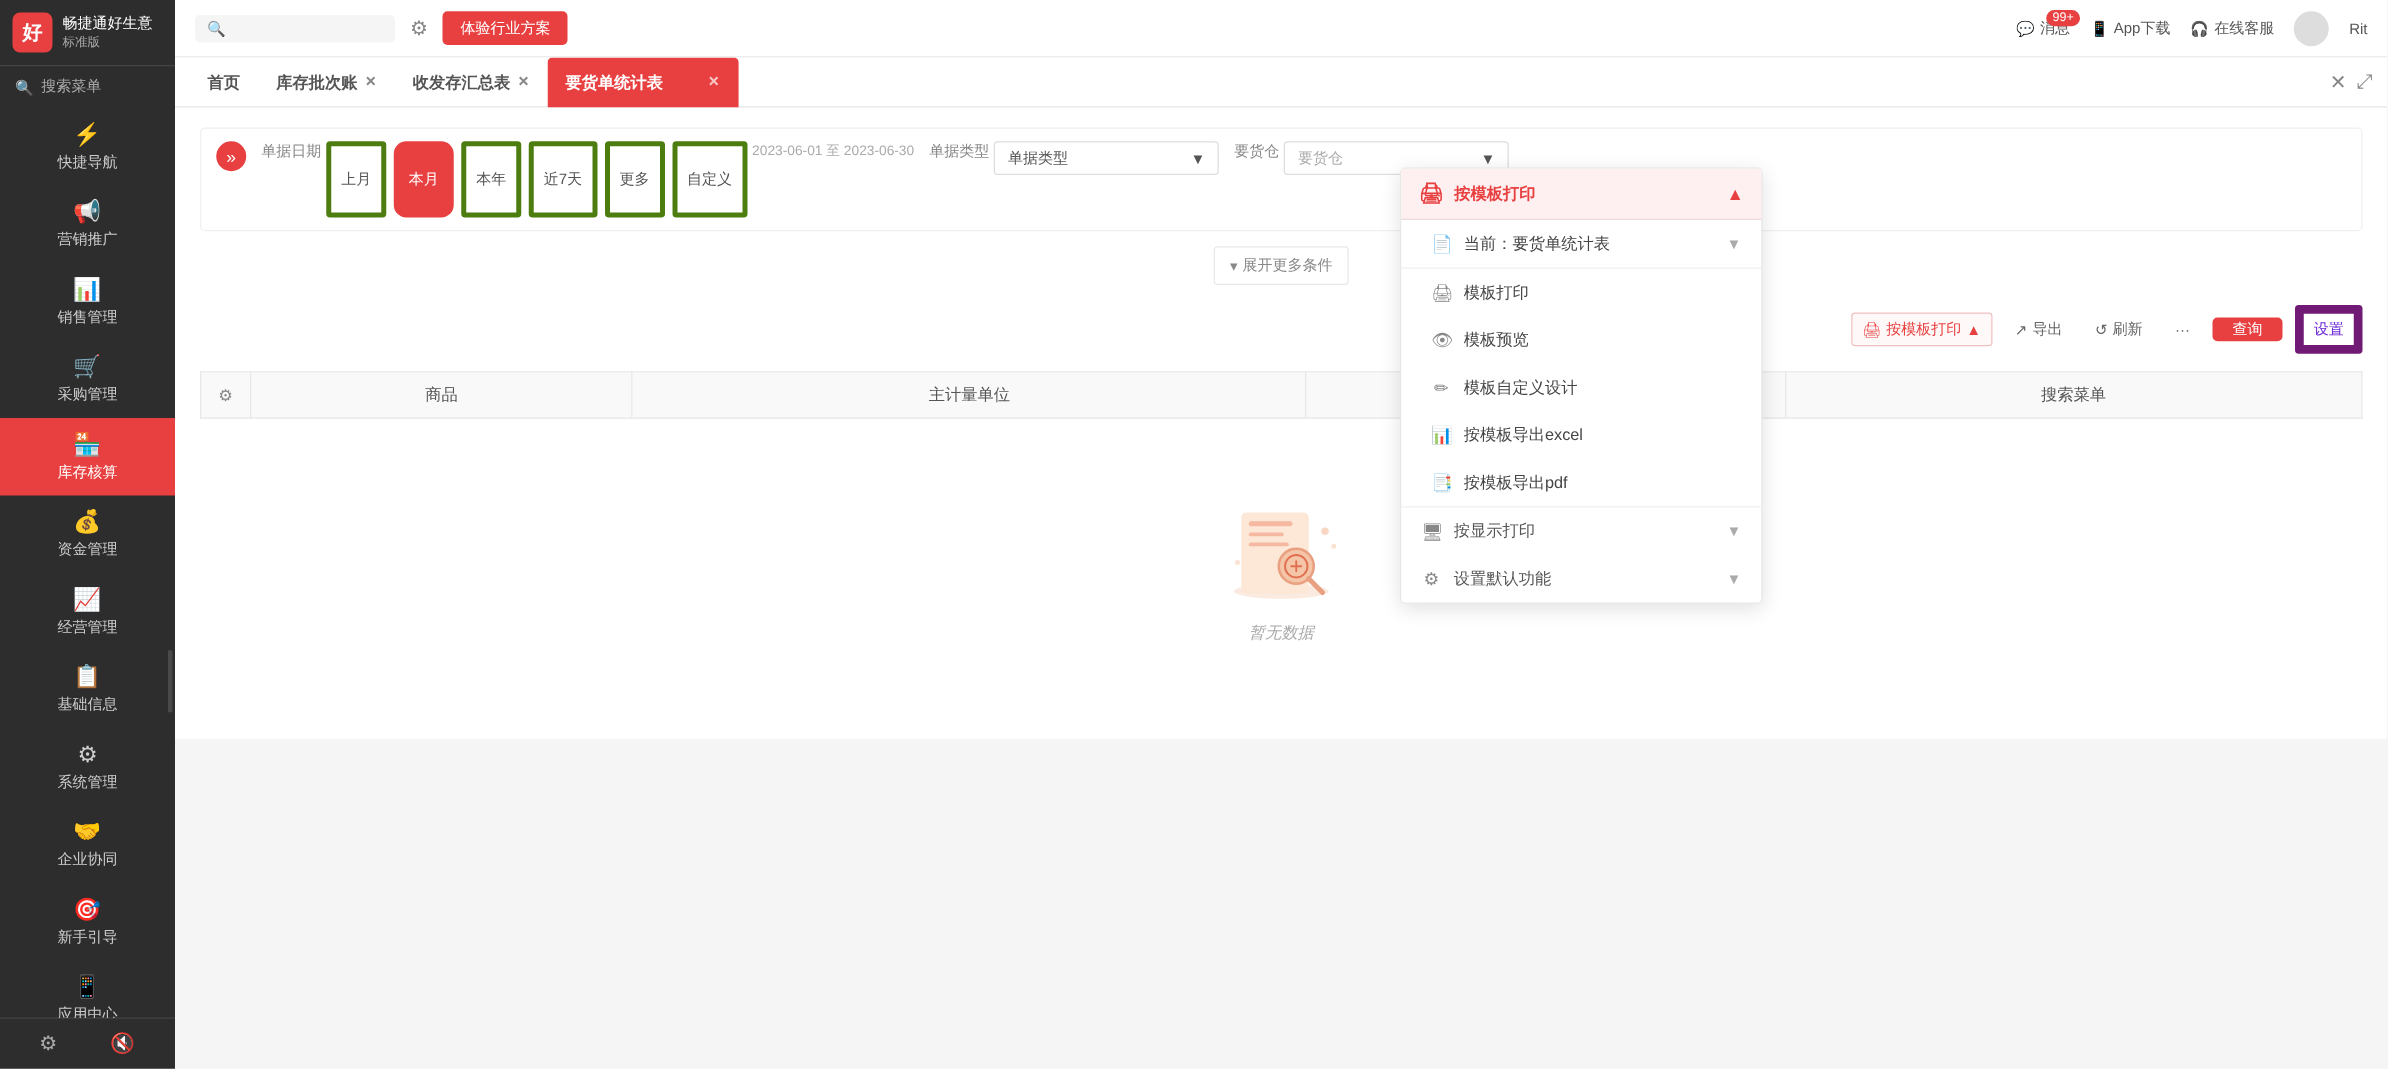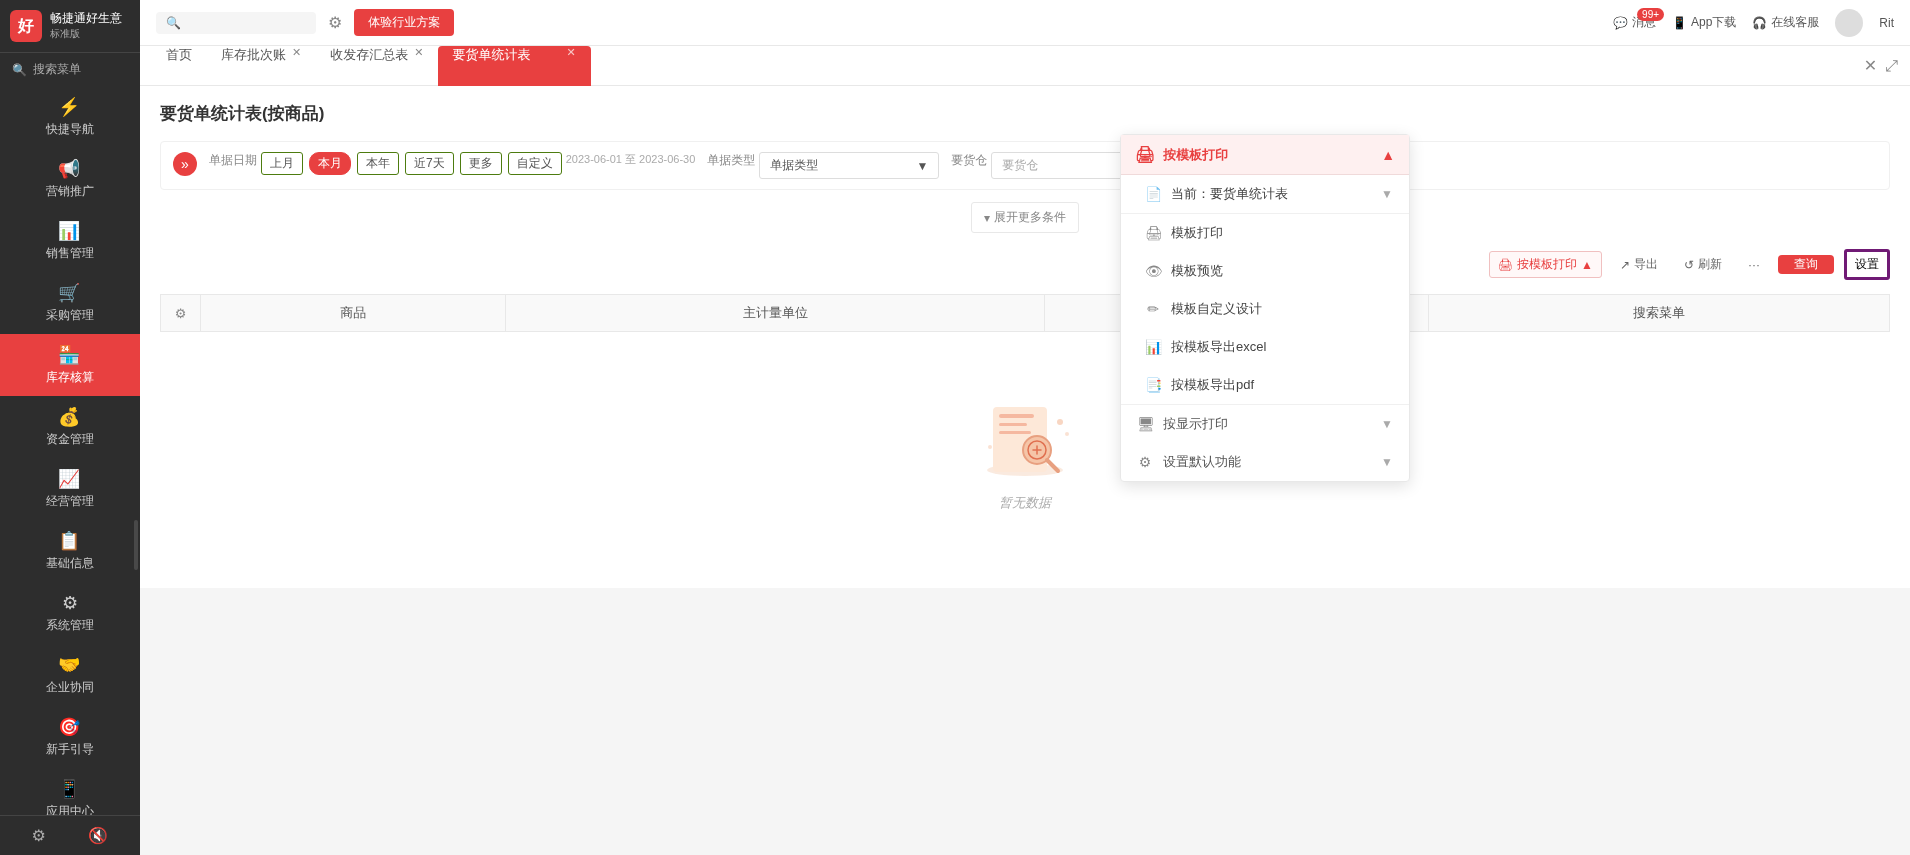--- a/index.html
+++ b/index.html
@@ -156,29 +156,30 @@
       border-bottom: 1px solid #e8e8e8;
       display: flex;
       align-items: center;
       padding: 0 12px;
       height: 40px;
       flex-shrink: 0;
       gap: 0;
     }
     .tab {
       display: flex;
-      align-items: flex-start;
+      align-items: center;
       padding: 0 14px;
       height: 40px;
       font-size: 13px;
       color: #555;
       cursor: pointer;
       border-right: 1px solid transparent;
       gap: 6px;
       white-space: nowrap;
+      font-weight: bold;
     }
     .tab.active {
       color: #fff;
       background: #e84040;
       border-radius: 4px 4px 0 0;
       gap: 36px;
     }
     .tab-close {
       font-size: 11px;
       color: inherit;
@@ -248,22 +249,22 @@
       flex-direction: row;
       gap: 4px;
     }
     .filter-label { font-size: 12px; color: #888; }
     .filter-date-row {
       display: flex;
       align-items: center;
       gap: 6px;
     }
     .date-btn {
-      padding: 2px 8px;
-      border: 1px solid #4d7c0f;
+      padding: 18px 8px;
+      border: 4px solid #4d7c0f;
       border-radius: 3px;
       font-size: 12px;
       cursor: pointer;
       color: #555;
       background: #fff;
     }
     .date-btn.active {
       background: #e84040;
       color: #fff;
       border-color: #e84040;
@@ -317,22 +318,22 @@
       padding: 4px 8px;
       border-radius: 3px;
     }
     .action-btn.primary {
       background: #e84040;
       color: #fff;
       padding: 1px 16px;
       border-radius: 4px;
     }
     .action-btn.outline {
-      border: 3px solid #701a75;
-      color: #000000;
+      border: 7px solid #701a75;
+      color: #6d28d9;
     }
 
     
     .data-table {
       width: 100%;
       border-collapse: collapse;
       font-size: 13px;
     }
     .data-table th {
       background: #f9f9f9;
@@ -547,21 +548,20 @@
     </div>
     <div class="tabs-right">
       <span class="tabs-window-btn">✕</span>
       <span class="tabs-window-btn">⤢</span>
     </div>
   </div>
 
   <div class="page-content">
     <div class="report-wrapper">
 
-      <div class="report-title">要货单统计表(按商品)</div>
 
       <div class="filter-bar">
         <button class="filter-toggle-btn">»</button>
 
         <div class="filter-group">
           <div class="filter-label">单据日期</div>
           <div class="filter-date-row">
             <button class="date-btn">上月</button>
             <button class="date-btn active">本月</button>
             <button class="date-btn">本年</button>

